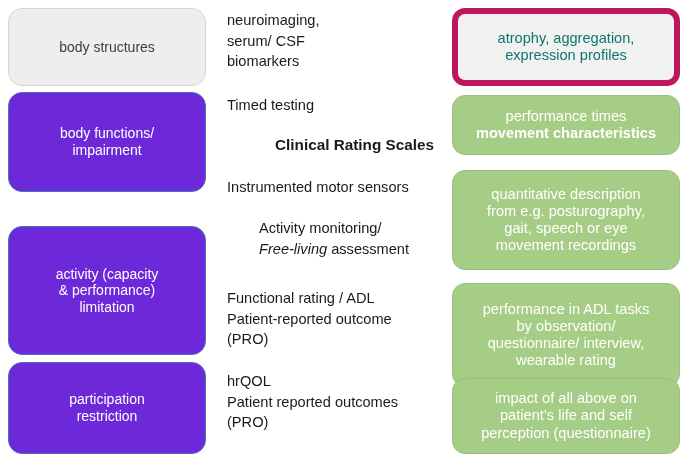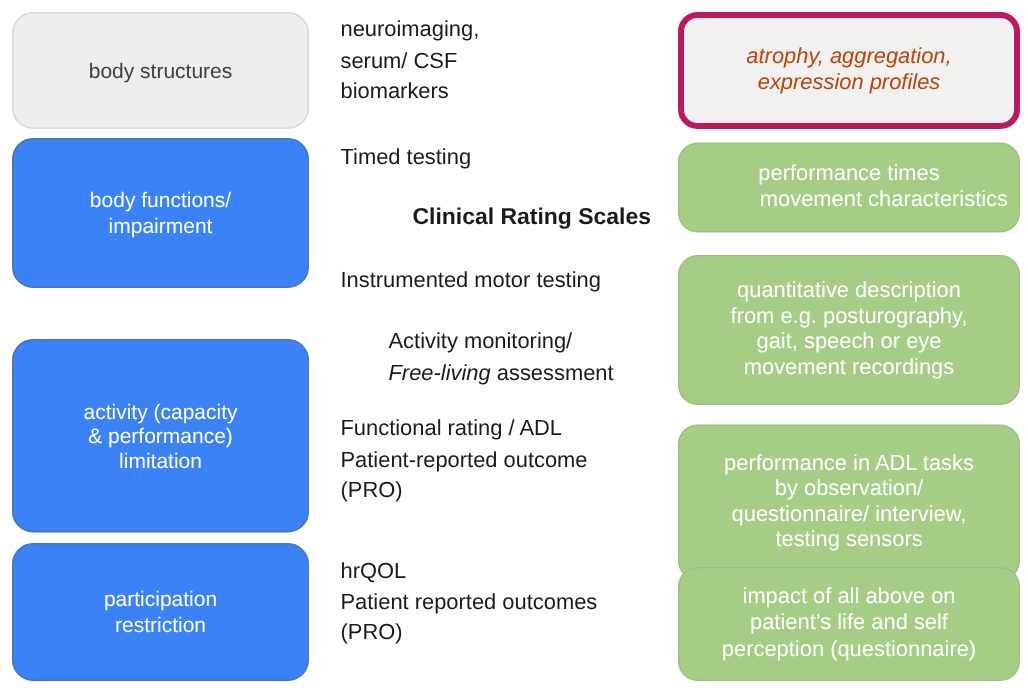--- a/index.html
+++ b/index.html
@@ -37,21 +37,21 @@
     width: 198px;
     font-size: 14px;
     padding: 4px 8px;
   }
   .icf-box.grey {
     background: #eeeeee;
     border: 1px solid #d6d6d6;
     color: #3d3d3d;
   }
   .icf-box.blue {
-    background: #3b82f6;
+    background: #6d28d9;
     border: 1px solid #4672be;
     color: #ffffff;
   }
 
   
   .mid-text {
     position: absolute;
     left: 227px;
     width: 218px;
     font-size: 14.6px;
@@ -65,30 +65,29 @@
   
   .out-box {
     left: 452px;
     width: 228px;
     font-size: 14.6px;
     padding: 5px 7px;
     border-radius: 13px;
   }
   .out-box.pale {
     background: #f1f1ef;
-    border: 4px solid #be185d;
-    color: #c2410c;
-    font-style: italic;
+    border: 6px solid #be185d;
+    color: #0f766e;
   }
   .out-box.green {
     background: #a6cd85;
     border: 1px solid #9dbf82;
     color: #ffffff;
   }
-  .out-box .bold { font-weight: normal; text-align: right; }
+  .out-box .bold { font-weight: bold; }
 
   .stack { display: block; width: 100%; }
   .line  { display: block; }
 </style>
 </head>
 <body>
 
 <div id="diagram">
 
   <div class="box icf-box grey" style="top:8px; height:78px;">
@@ -117,21 +116,21 @@
 
   <div class="mid-text" style="top:95px;">
     <span class="line">Timed testing</span>
   </div>
 
   <div class="mid-text" style="top:134px;">
     <span class="line bold">Clinical Rating Scales</span>
   </div>
 
   <div class="mid-text" style="top:177px;">
-    <span class="line">Instrumented motor testing</span>
+    <span class="line">Instrumented motor sensors</span>
   </div>
 
   <div class="box out-box green" style="top:95px; height:60px;">
     <span class="stack">
       <span class="line">performance times</span>
       <span class="line bold">movement characteristics</span>
     </span>
   </div>
 
   <div class="box out-box green" style="top:170px; height:100px;">
@@ -149,32 +148,32 @@
       <span class="line">&amp; performance)</span>
       <span class="line">limitation</span>
     </span>
   </div>
 
   <div class="mid-text" style="top:218px;margin-left:32px;">
     <span class="line">Activity monitoring/</span>
     <span class="line"><span class="ital">Free-living</span><span> assessment</span></span>
   </div>
 
-  <div class="mid-text" style="top:276px;">
+  <div class="mid-text" style="top:288px;">
     <span class="line">Functional rating / ADL</span>
     <span class="line">Patient-reported outcome</span>
     <span class="line">(PRO)</span>
   </div>
 
   <div class="box out-box green" style="top:283px; height:104px;">
     <span class="stack">
       <span class="line">performance in ADL tasks</span>
       <span class="line">by observation/</span>
       <span class="line">questionnaire/ interview,</span>
-      <span class="line">testing sensors</span>
+      <span class="line">wearable rating</span>
     </span>
   </div>
 
   <div class="box icf-box blue" style="top:362px; height:92px;">
     <span class="stack">
       <span class="line">participation</span>
       <span class="line">restriction</span>
     </span>
   </div>
 

